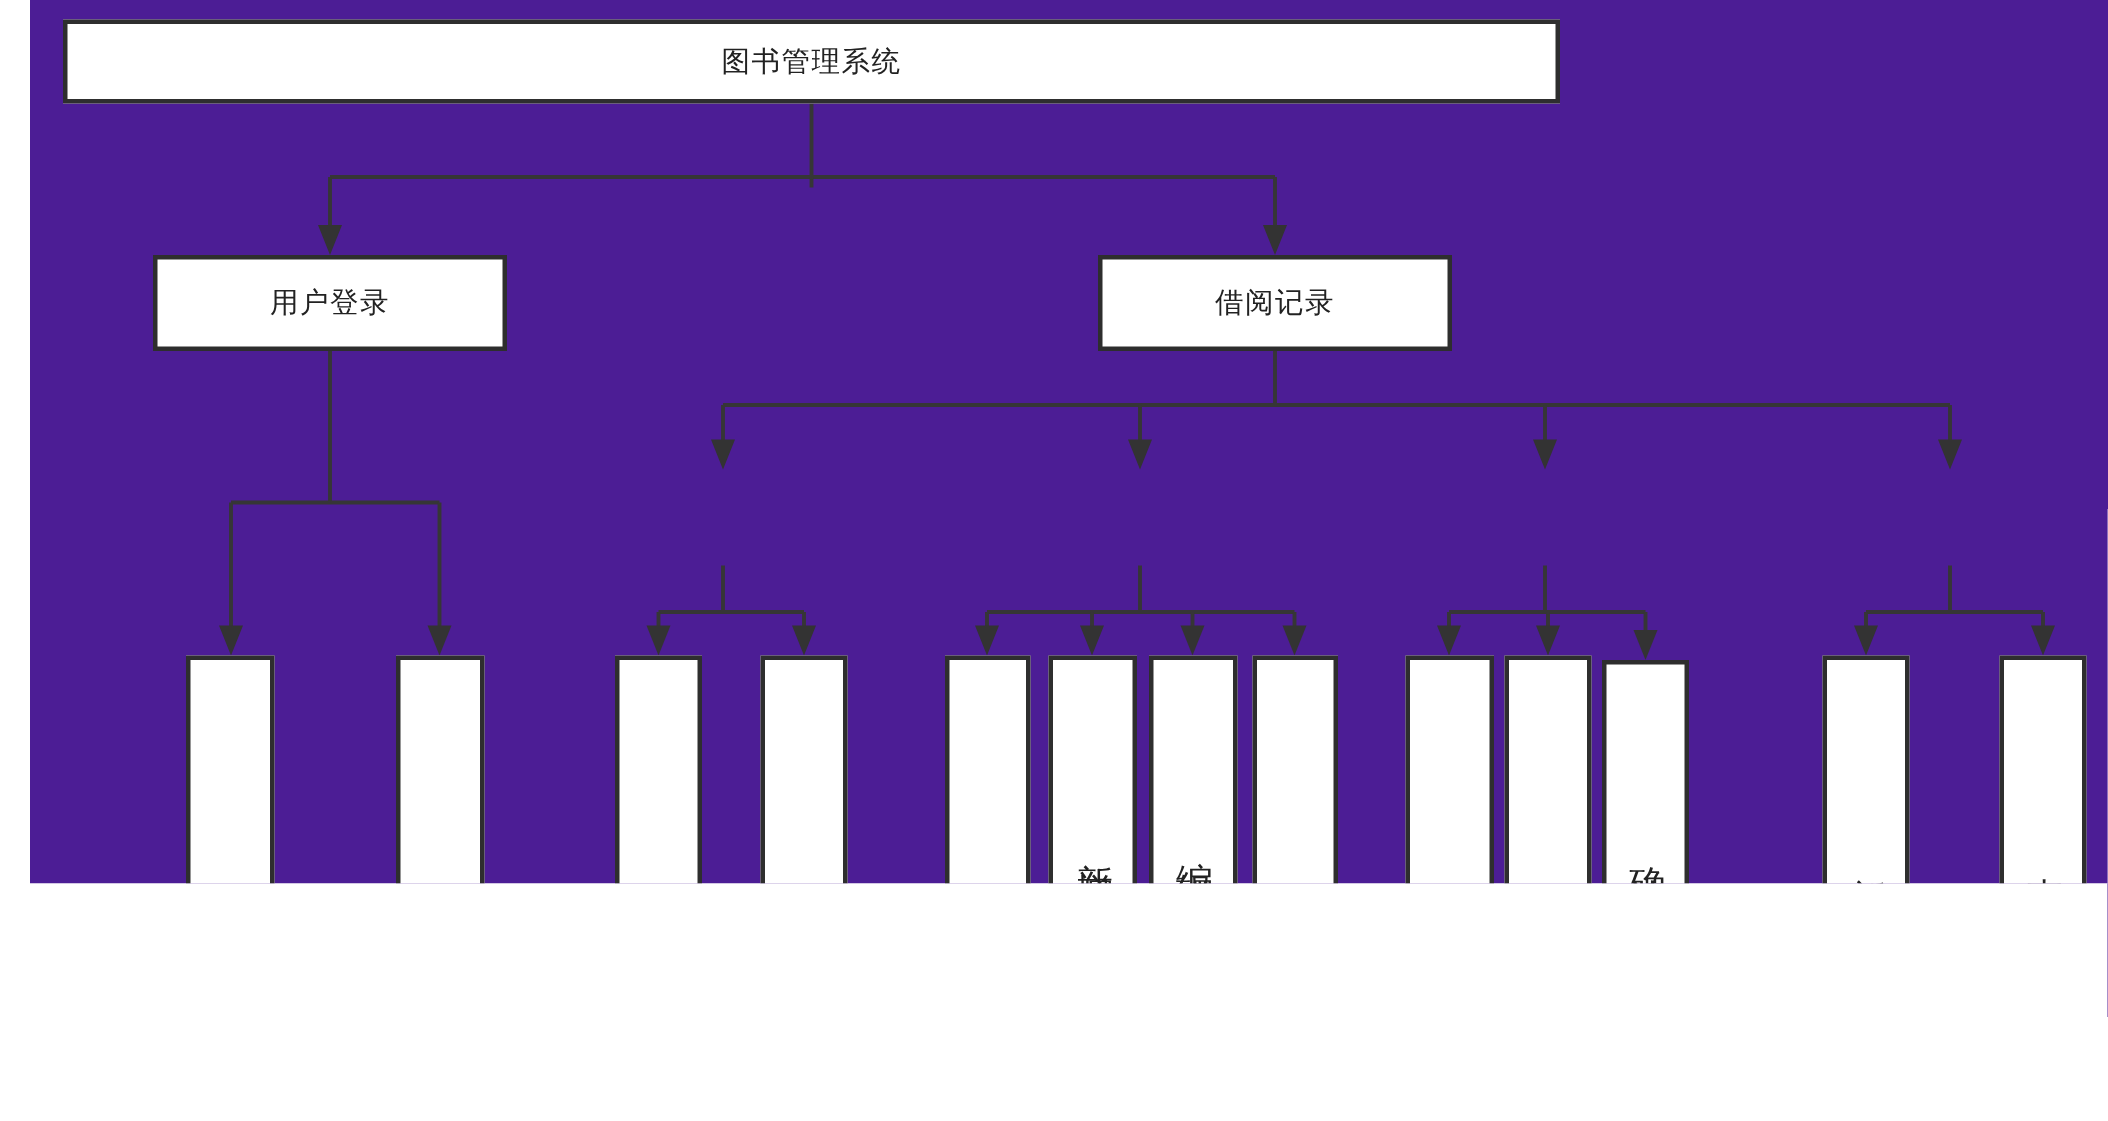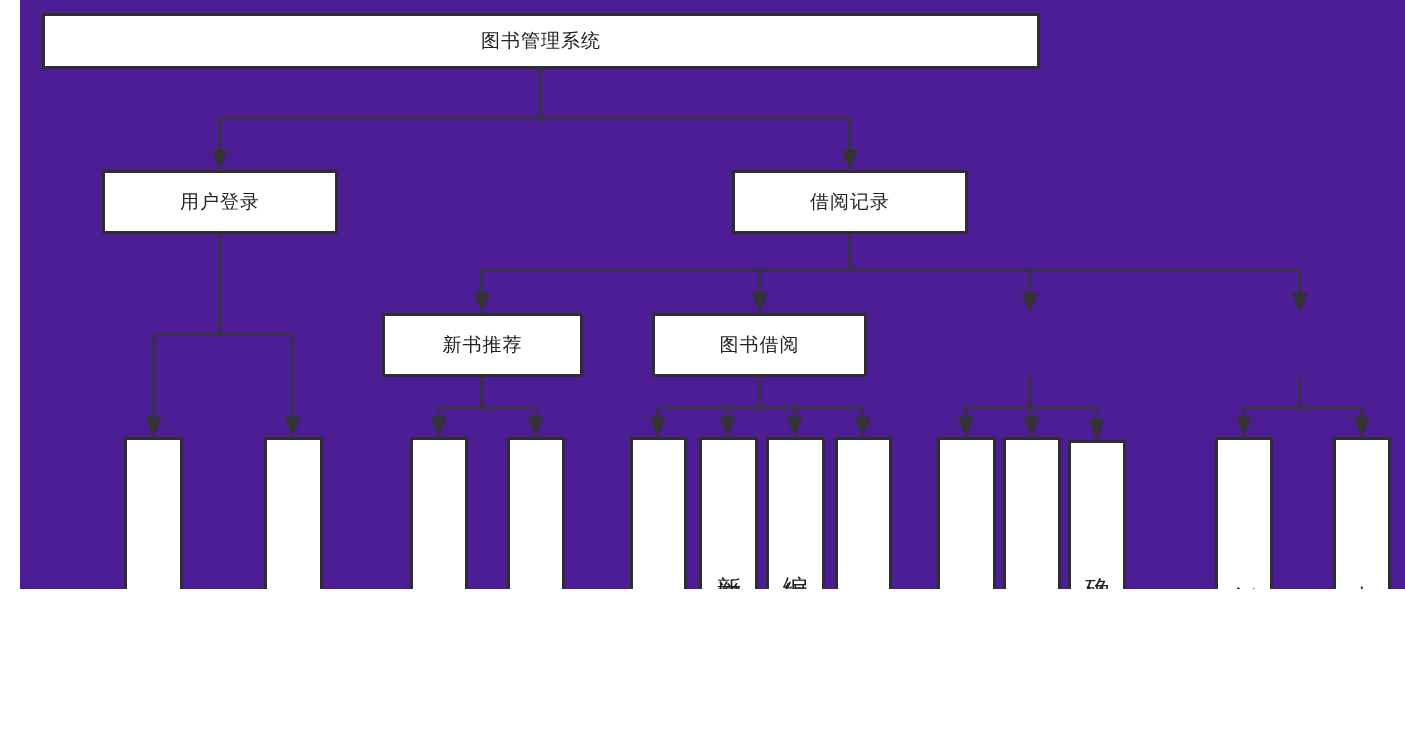--- a/index.html
+++ b/index.html
@@ -123,26 +123,20 @@
     <span>图书管理系统</span>
   </div>
 
   <div class="node hnode" style="left:82px; top:170px; width:236px; height:64px;">
     <span>用户登录</span>
   </div>
   <div class="node hnode" style="left:712px; top:170px; width:236px; height:64px;">
     <span>借阅记录</span>
   </div>
 
-  <div class="node hnode" style="left:362px; top:313px; width:201px; height:64px;">
-    <span>新书推荐</span>
-  </div>
-  <div class="node hnode" style="left:632px; top:313px; width:215px; height:64px;">
-    <span>图书借阅</span>
-  </div>
 
   <div class="node vnode" style="left:104px; top:437px; width:59px; height:298px;">
     <span class="vtext">用户登录</span>
   </div>
   <div class="node vnode" style="left:244px; top:437px; width:59px; height:298px;">
     <span class="vtext">注销登录</span>
   </div>
 
   <div class="node vnode" style="left:390px; top:437px; width:58px; height:298px;">
     <span class="vtext">查询图书</span>

